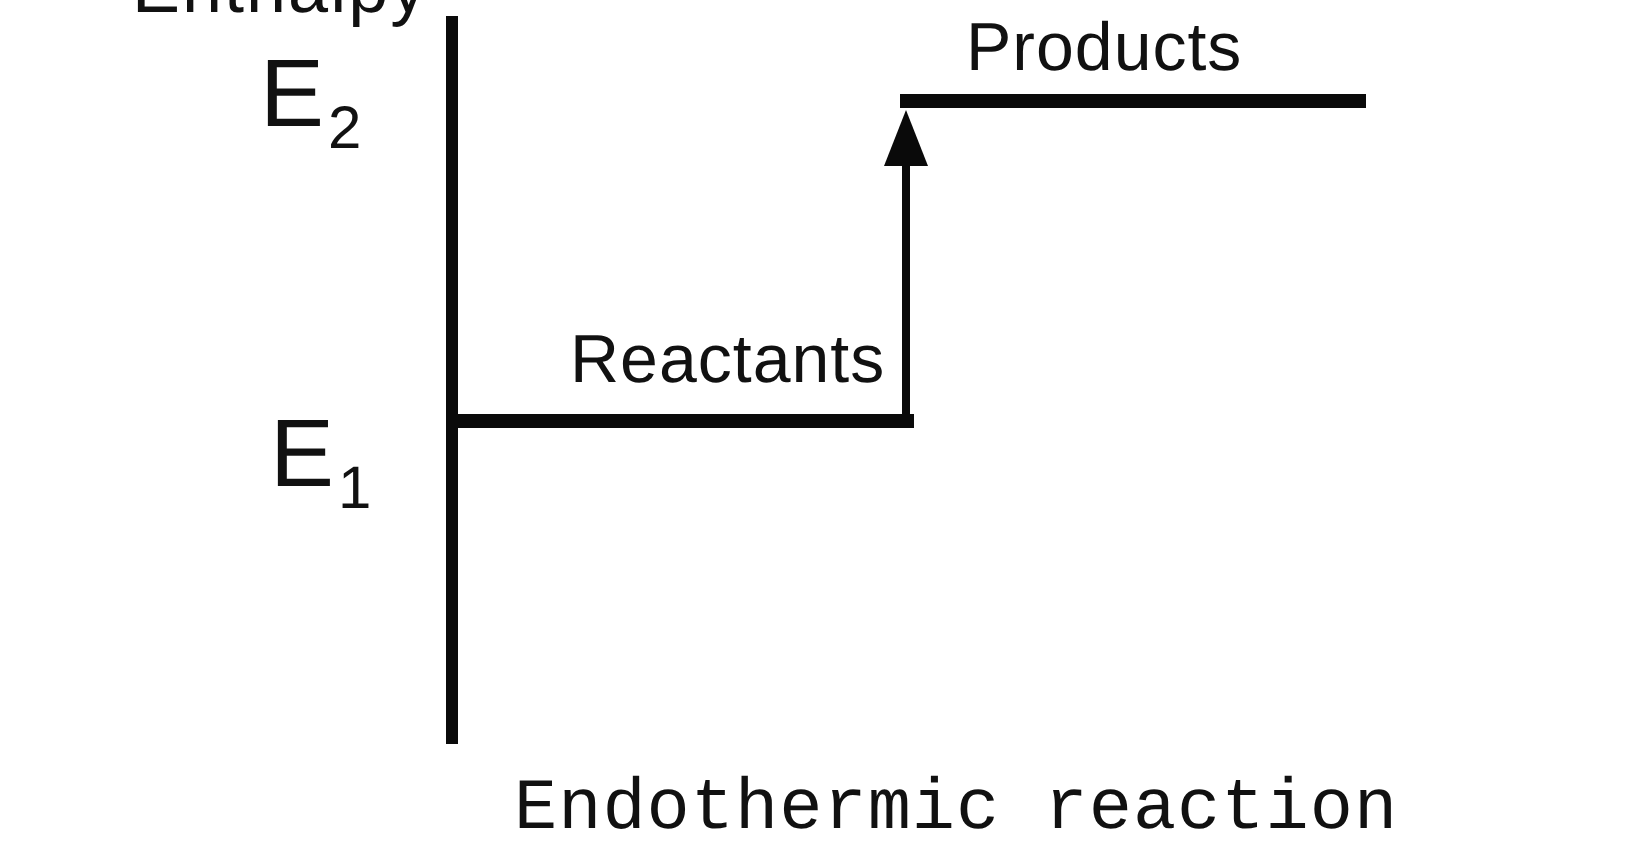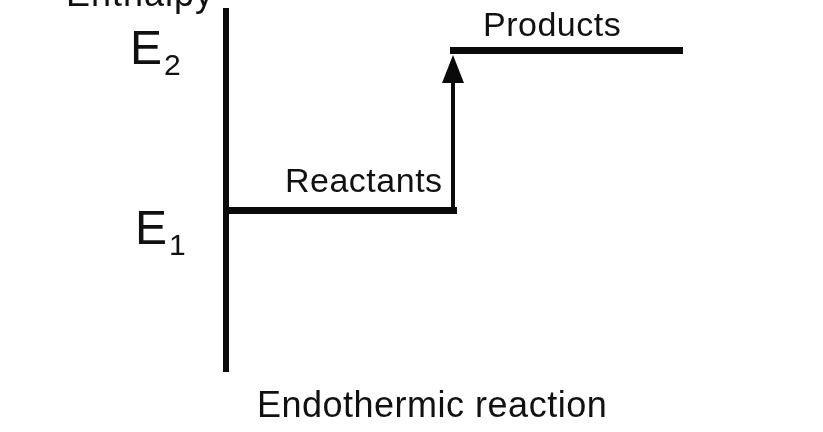--- a/index.html
+++ b/index.html
@@ -94,20 +94,21 @@
   }
   
   .caption {
     position: absolute;
     left: 257px;
     top: 387px;
     font-size: 36px;
     line-height: 1;
     letter-spacing: 0.5px;
     white-space: nowrap;
+    font-family: Liberation Mono, monospace;
   }
 </style>
 </head>
 <body>
 
 <div class="canvas">
 
   <div class="axis-label">Enthalpy</div>
 
   <div class="line y-axis"></div>

